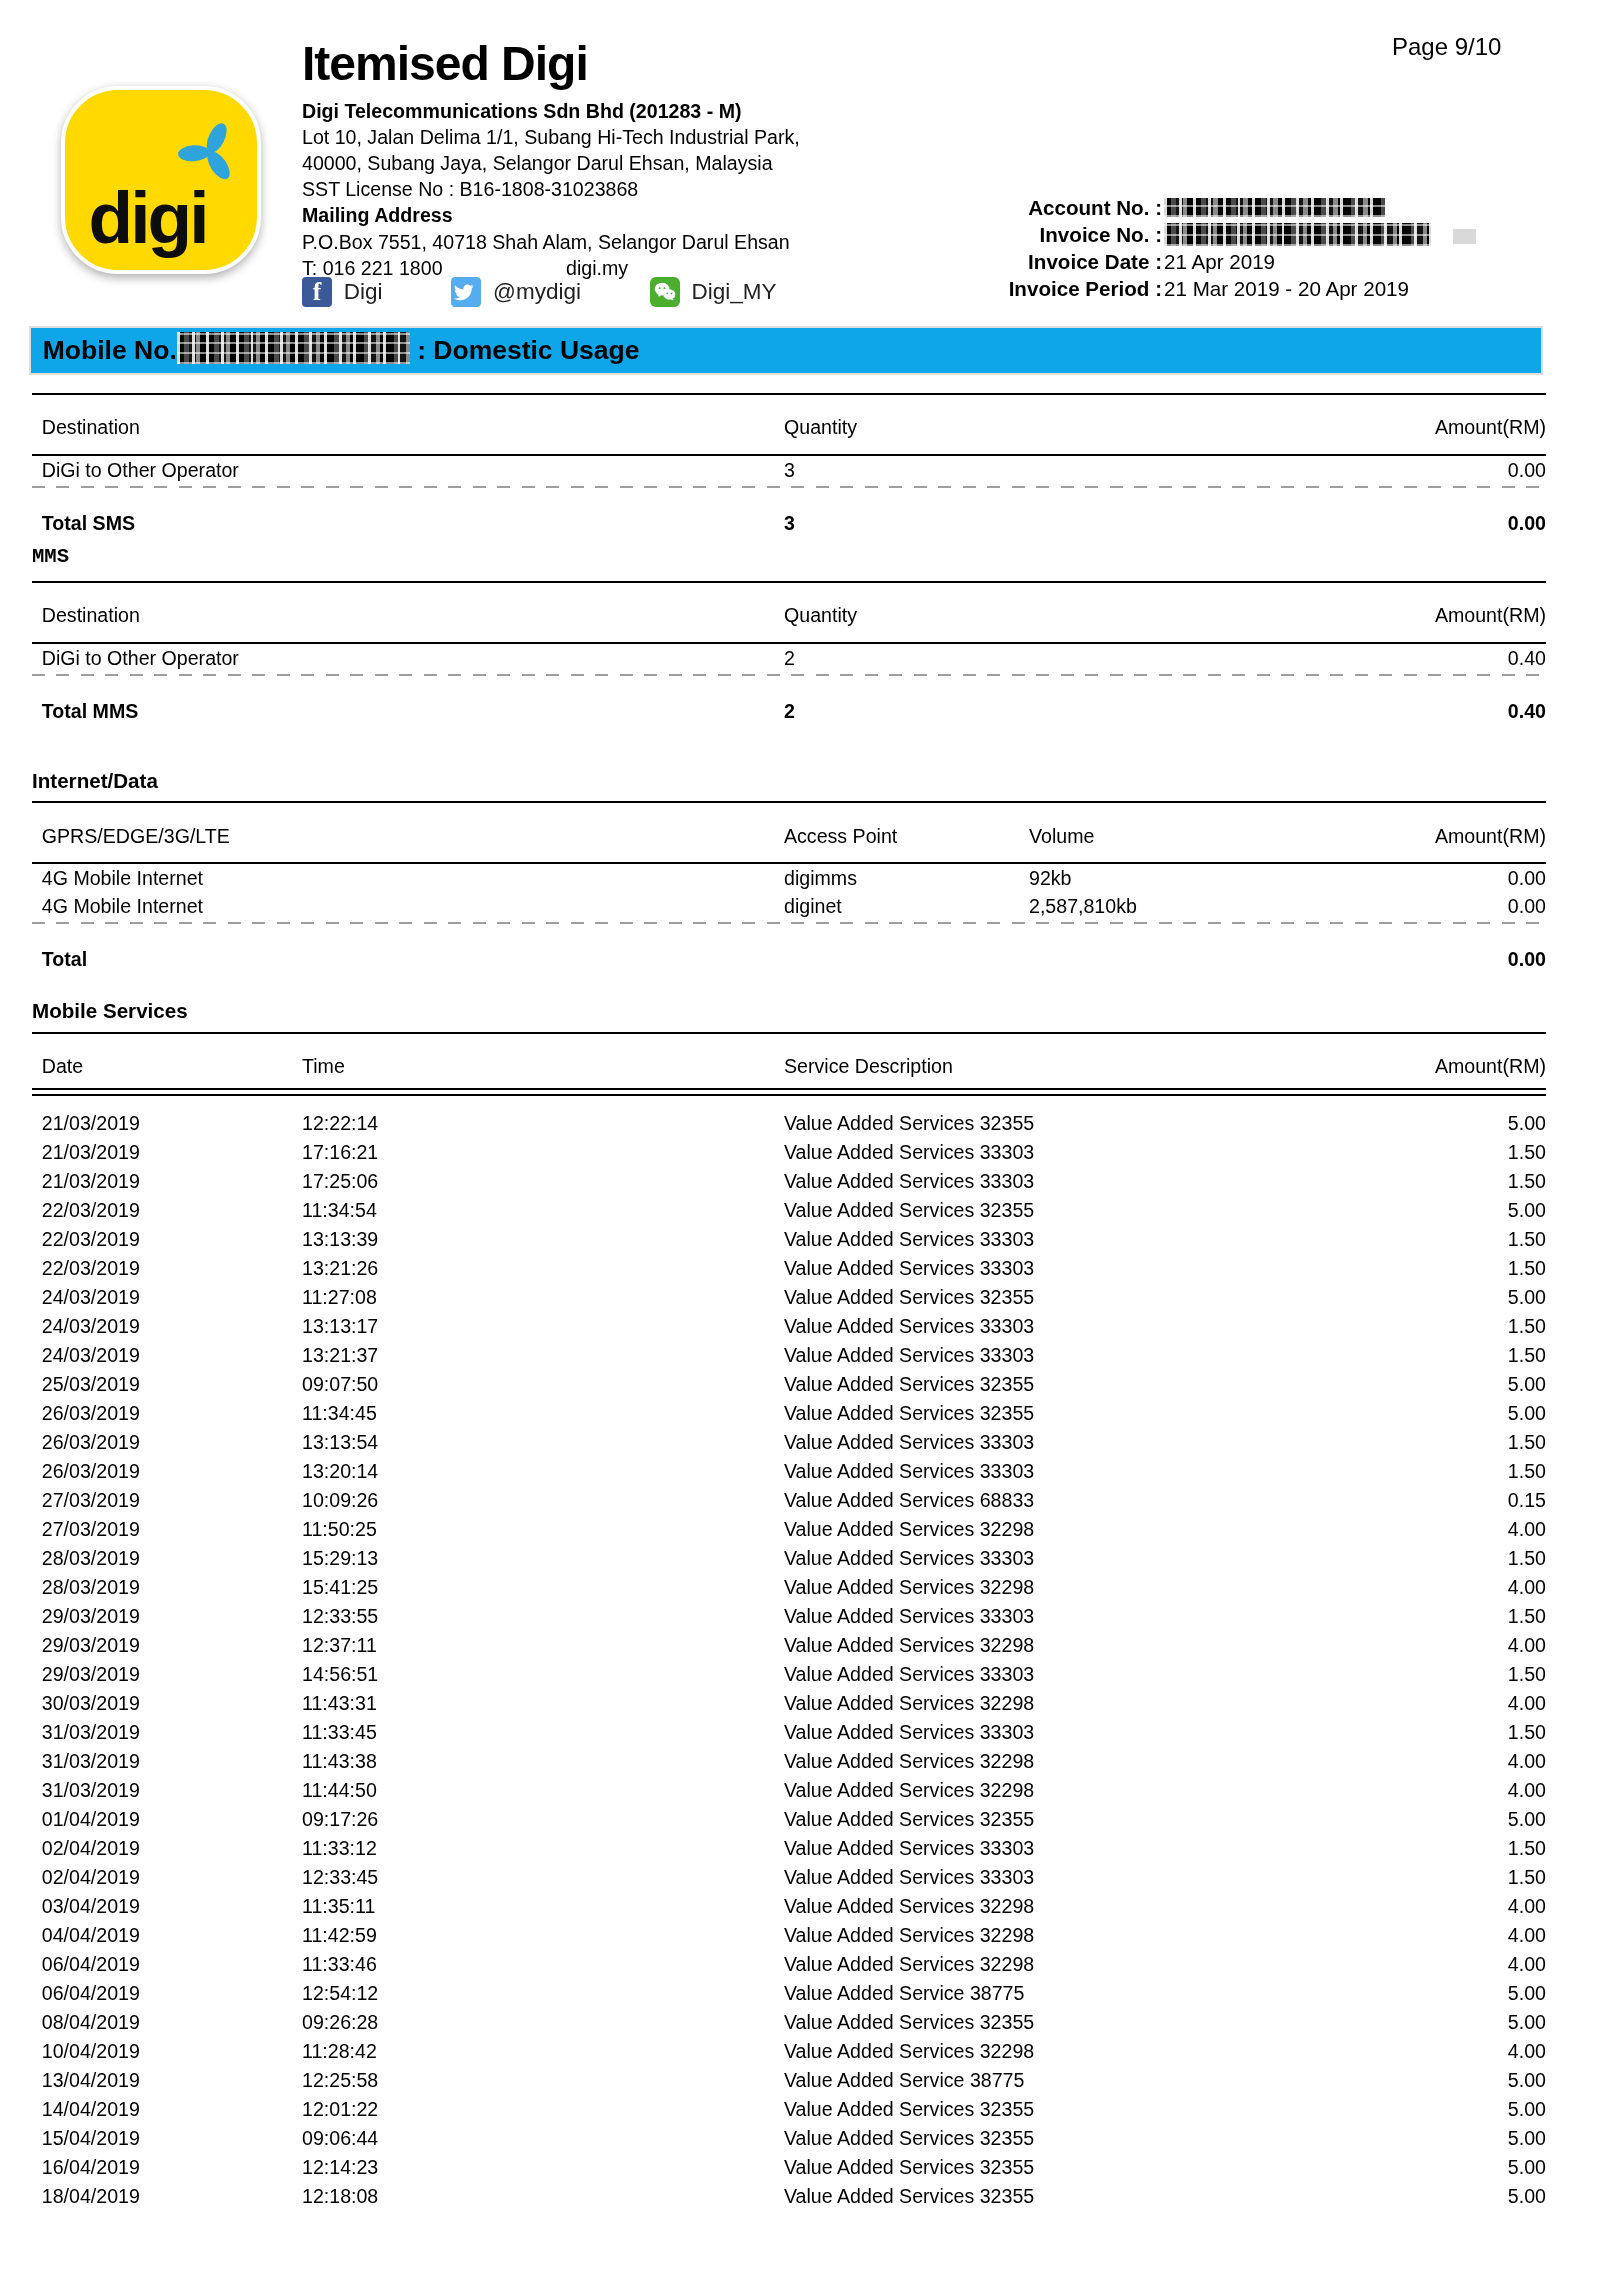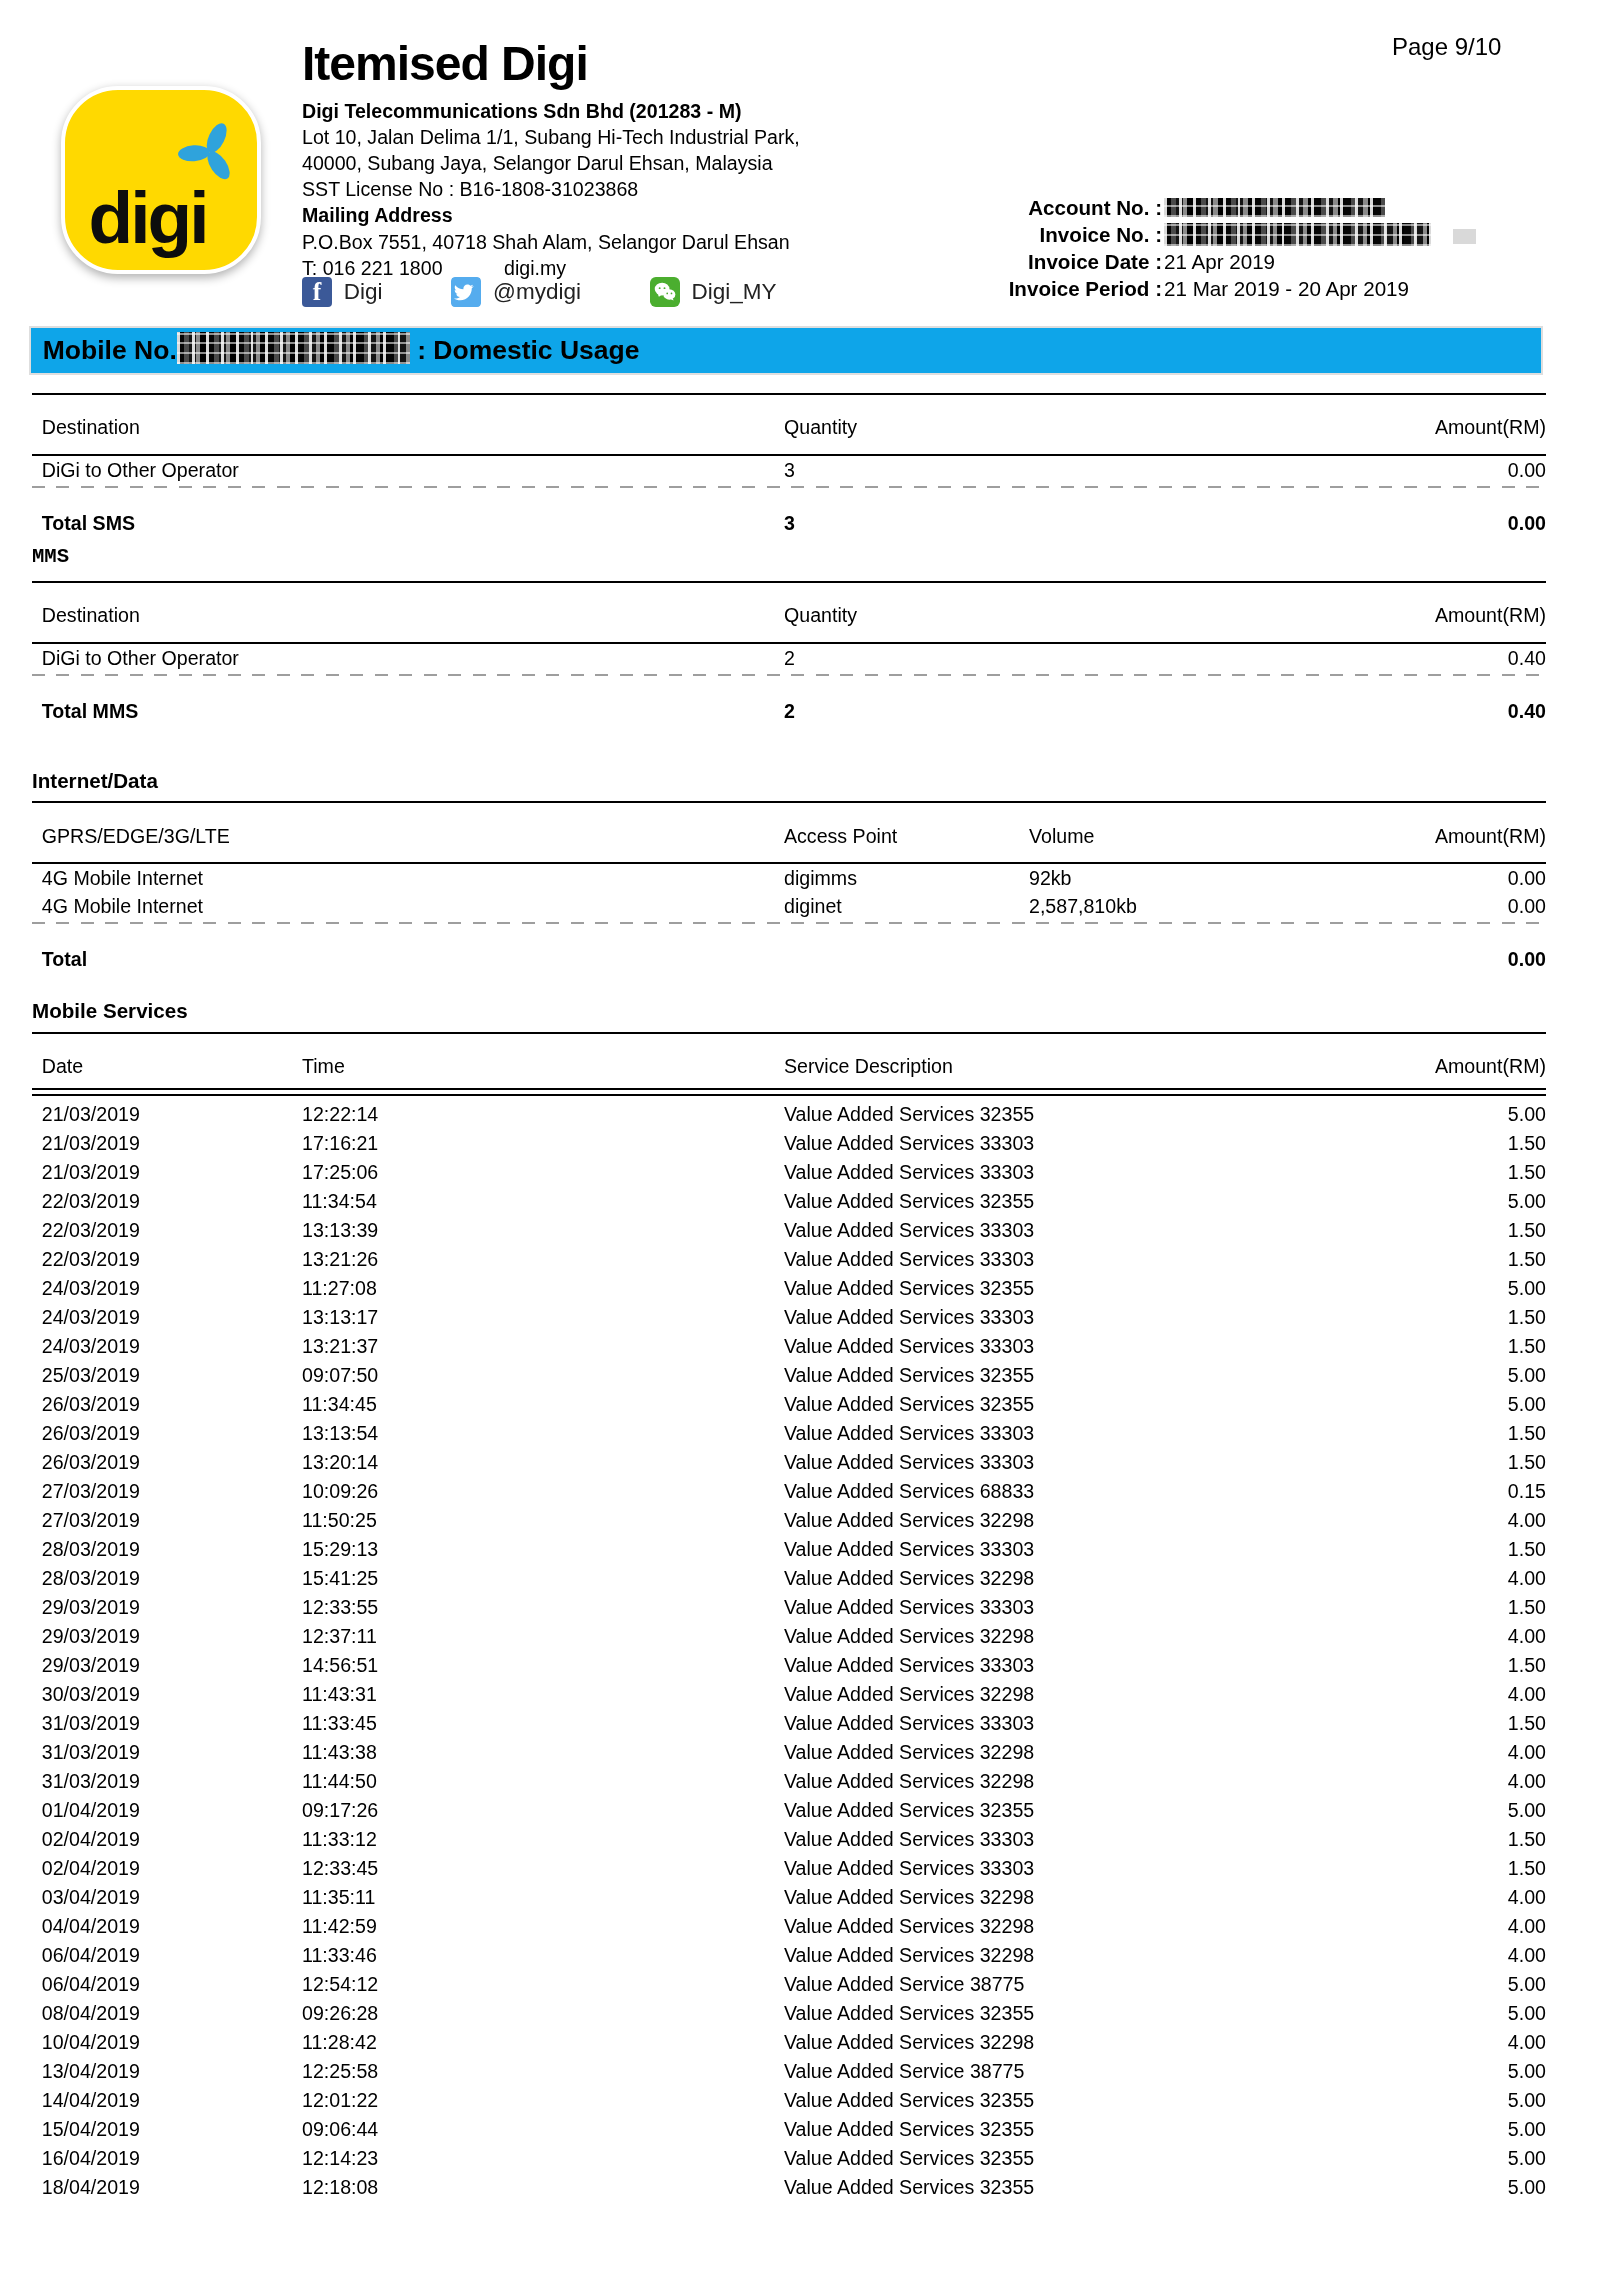--- a/index.html
+++ b/index.html
@@ -9,21 +9,21 @@
   .logo{position:absolute;left:61px;top:86px;width:192px;height:180px;background:#FFD900;
         border:4.9px solid #fff;border-radius:57px;box-shadow:0 3.9px 9.8px rgba(0,0,0,.30);}
   .logo-word{position:absolute;left:23.5px;bottom:15.7px;font-size:73px;font-weight:bold;letter-spacing:-2.9px;color:#0d0d0d;line-height:1;}
   .trefoil{position:absolute;right:17.6px;top:25.5px;}
   .title-block{position:absolute;left:302px;top:37px;width:745px;}
   .doc-title{font-size:48px;font-weight:bold;line-height:53px;margin:0 0 7.8px 0;letter-spacing:-1px;}
   .company{font-size:19.6px;font-weight:bold;line-height:26.5px;}
   .addr{font-size:19.6px;line-height:26px;}
   .mailing{font-size:19.6px;font-weight:bold;line-height:26.5px;}
   .phone-line{font-size:19.6px;line-height:26.5px;}
-  .phone-line .web{margin-left:56px;}
+  .phone-line .web{margin-left:118px;}
   .social{position:absolute;left:302px;top:277px;display:flex;align-items:center;gap:13.7px;}
   .social .grp{display:flex;align-items:center;gap:11.8px;margin-right:55px;}
   .sicon{width:30px;height:30px;border-radius:3.9px;display:flex;align-items:center;justify-content:center;}
   .fb{background:#3b5998;color:#fff;font-weight:bold;font-size:25.5px;font-family:"Liberation Serif",serif;}
   .soc-label{font-size:22.5px;color:#222;}
   .page-num{position:absolute;left:1392px;top:33px;font-size:24px;}
   .invoice-block{position:absolute;left:745px;top:194px;width:745px;}
   .inv-row{display:grid;grid-template-columns:417px 1fr;line-height:27px;}
   .inv-label{font-weight:bold;font-size:20.6px;text-align:right;}
   .inv-value{font-size:20.6px;padding-left:2px;}
@@ -56,21 +56,21 @@
   .thead{padding:18.6px 0 12.7px 0;border-bottom:2.9px solid #000;}
   .thead-ms{border-bottom:none;padding-bottom:7.8px;}
   .dbl-line{height:3.9px;border-top:2px solid #000;border-bottom:2px solid #000;}
   .trow{display:grid;line-height:28px;}
   .t3 .trow{grid-template-columns:752px 392px 370px;}
   .t4net .trow{grid-template-columns:752px 245px 245px 272px;}
   .t4ms .trow{grid-template-columns:270px 482px 490px 272px;}
   .trow .cell{font-size:19.6px;}
   .trow .cell:first-child{padding-left:9.8px;}
   .trow .cell:last-child{text-align:right;}
-  .ms-rows{padding-top:4px;}
+  .ms-rows{padding-top:13px;}
   .ms-rows .trow{line-height:29px;}
   .dashed{height:2px;margin-top:2px;
     background:repeating-linear-gradient(90deg,#9e9e9e 0 12.7px,transparent 12.7px 24.5px);}
   .total-row{padding-top:20.6px;padding-bottom:5.9px;font-weight:bold;}
   .total-row .cell{font-weight:bold;}
   .c4amt{grid-column:4;}
 </style>
 </head>
 <body>
 

